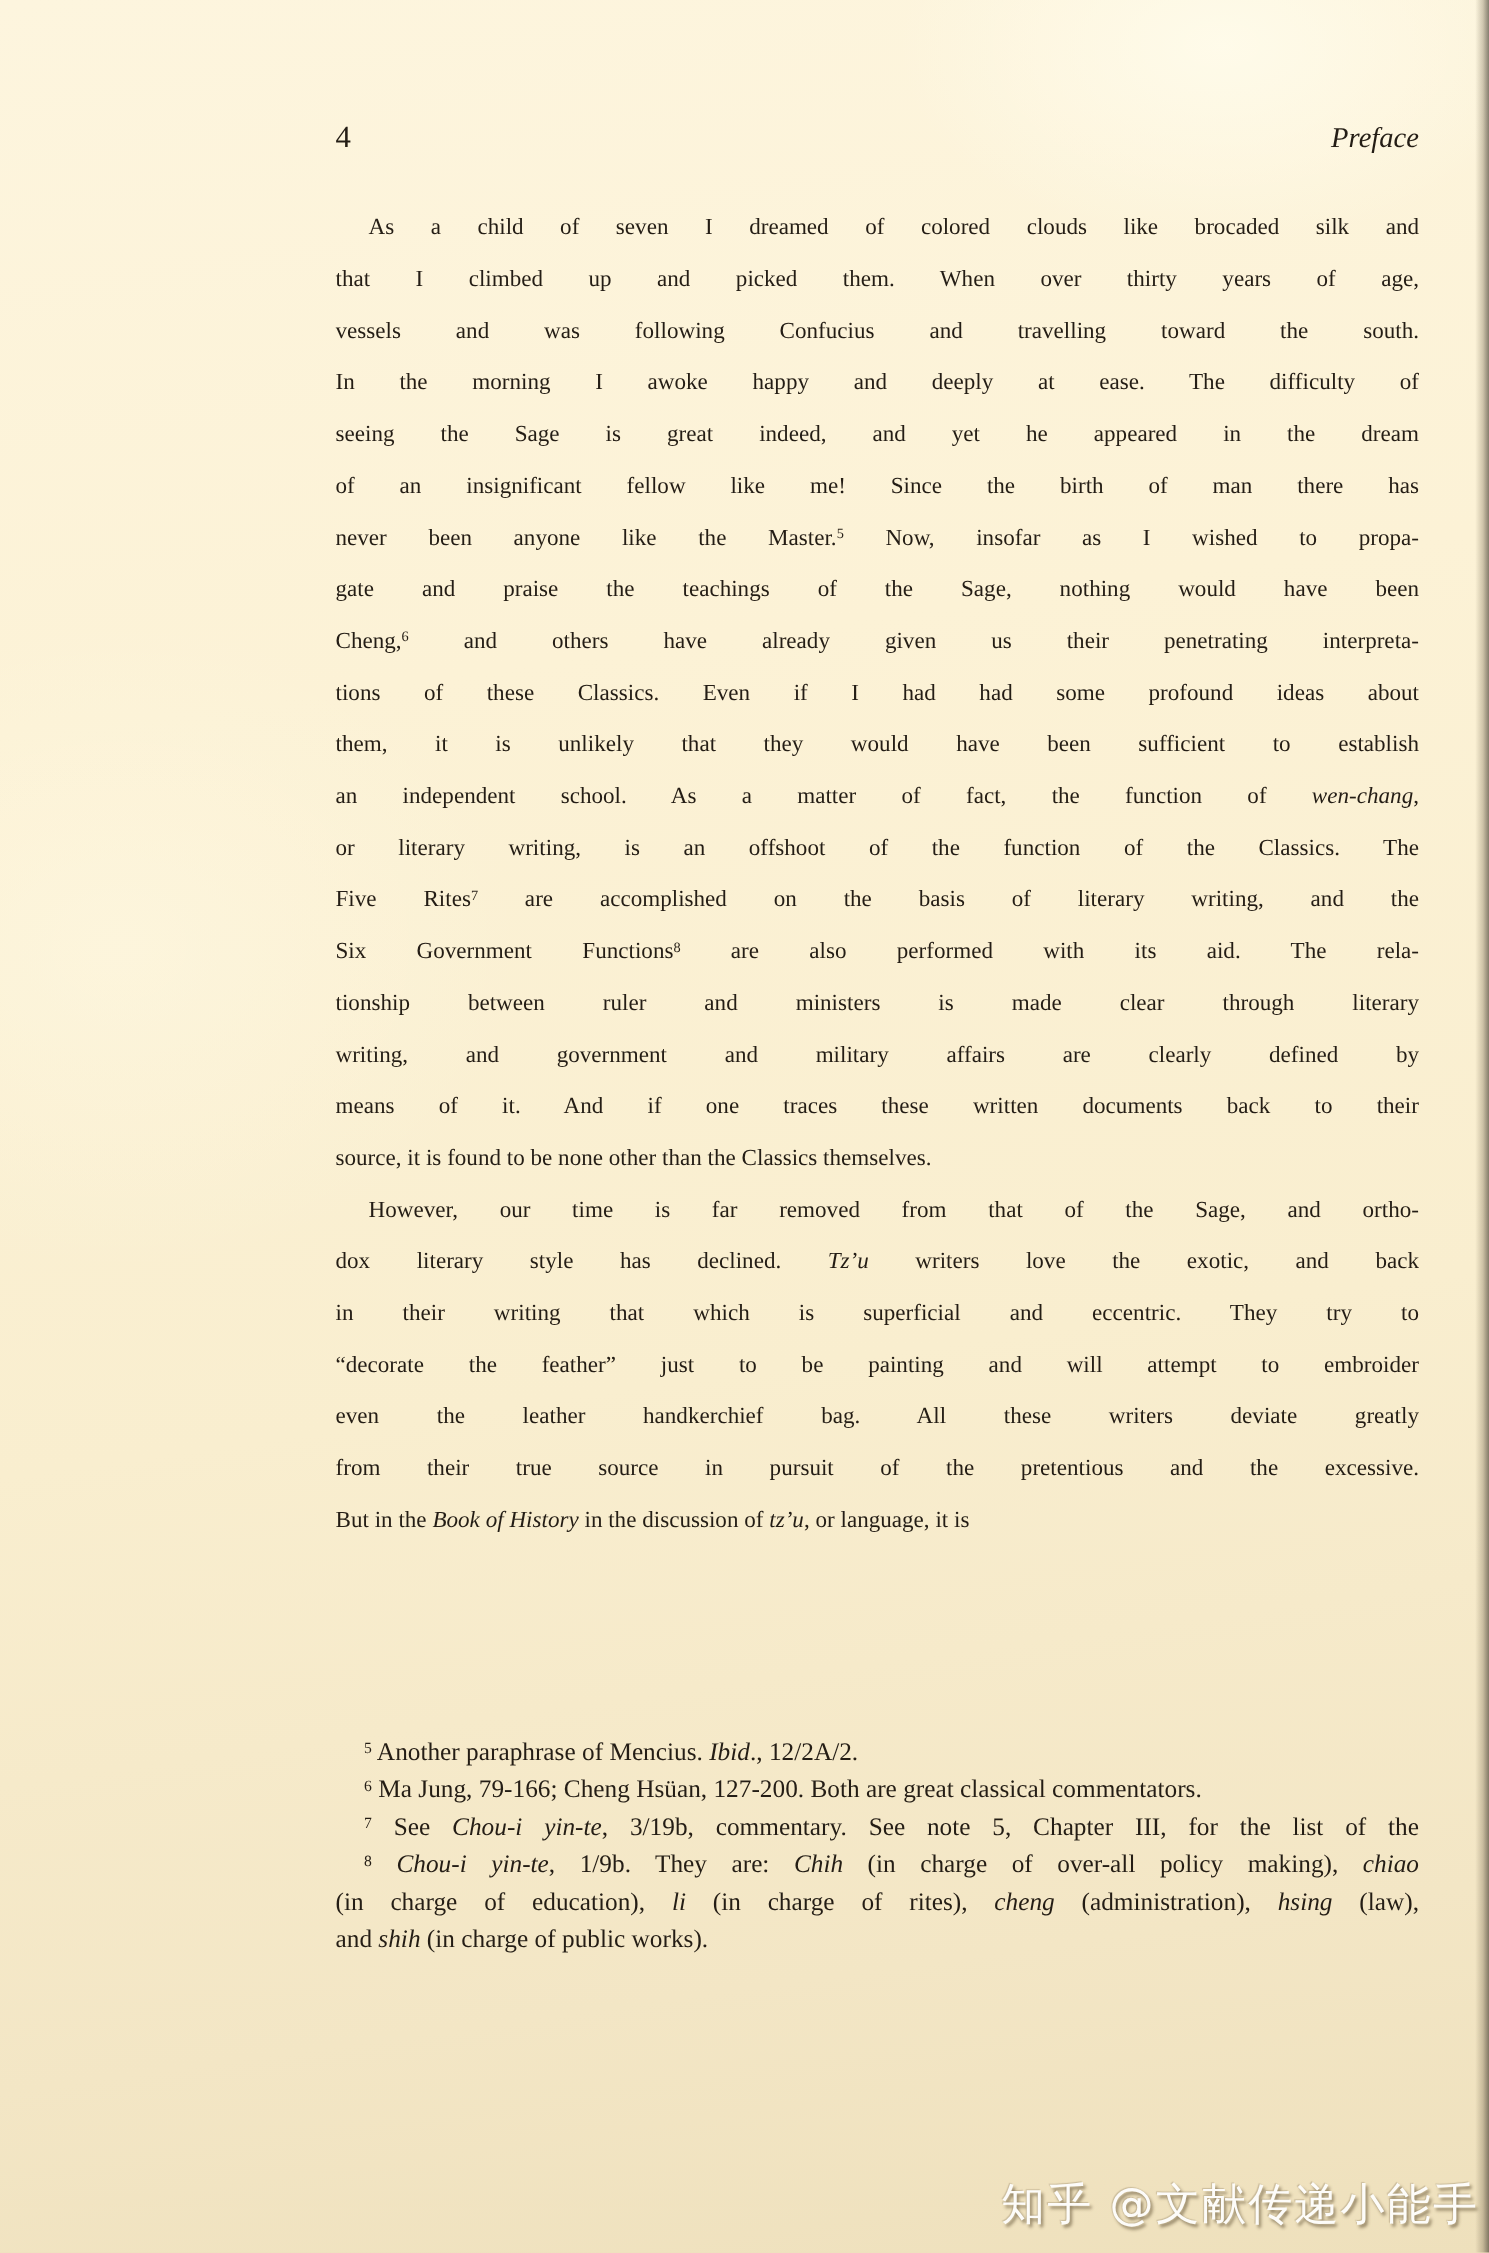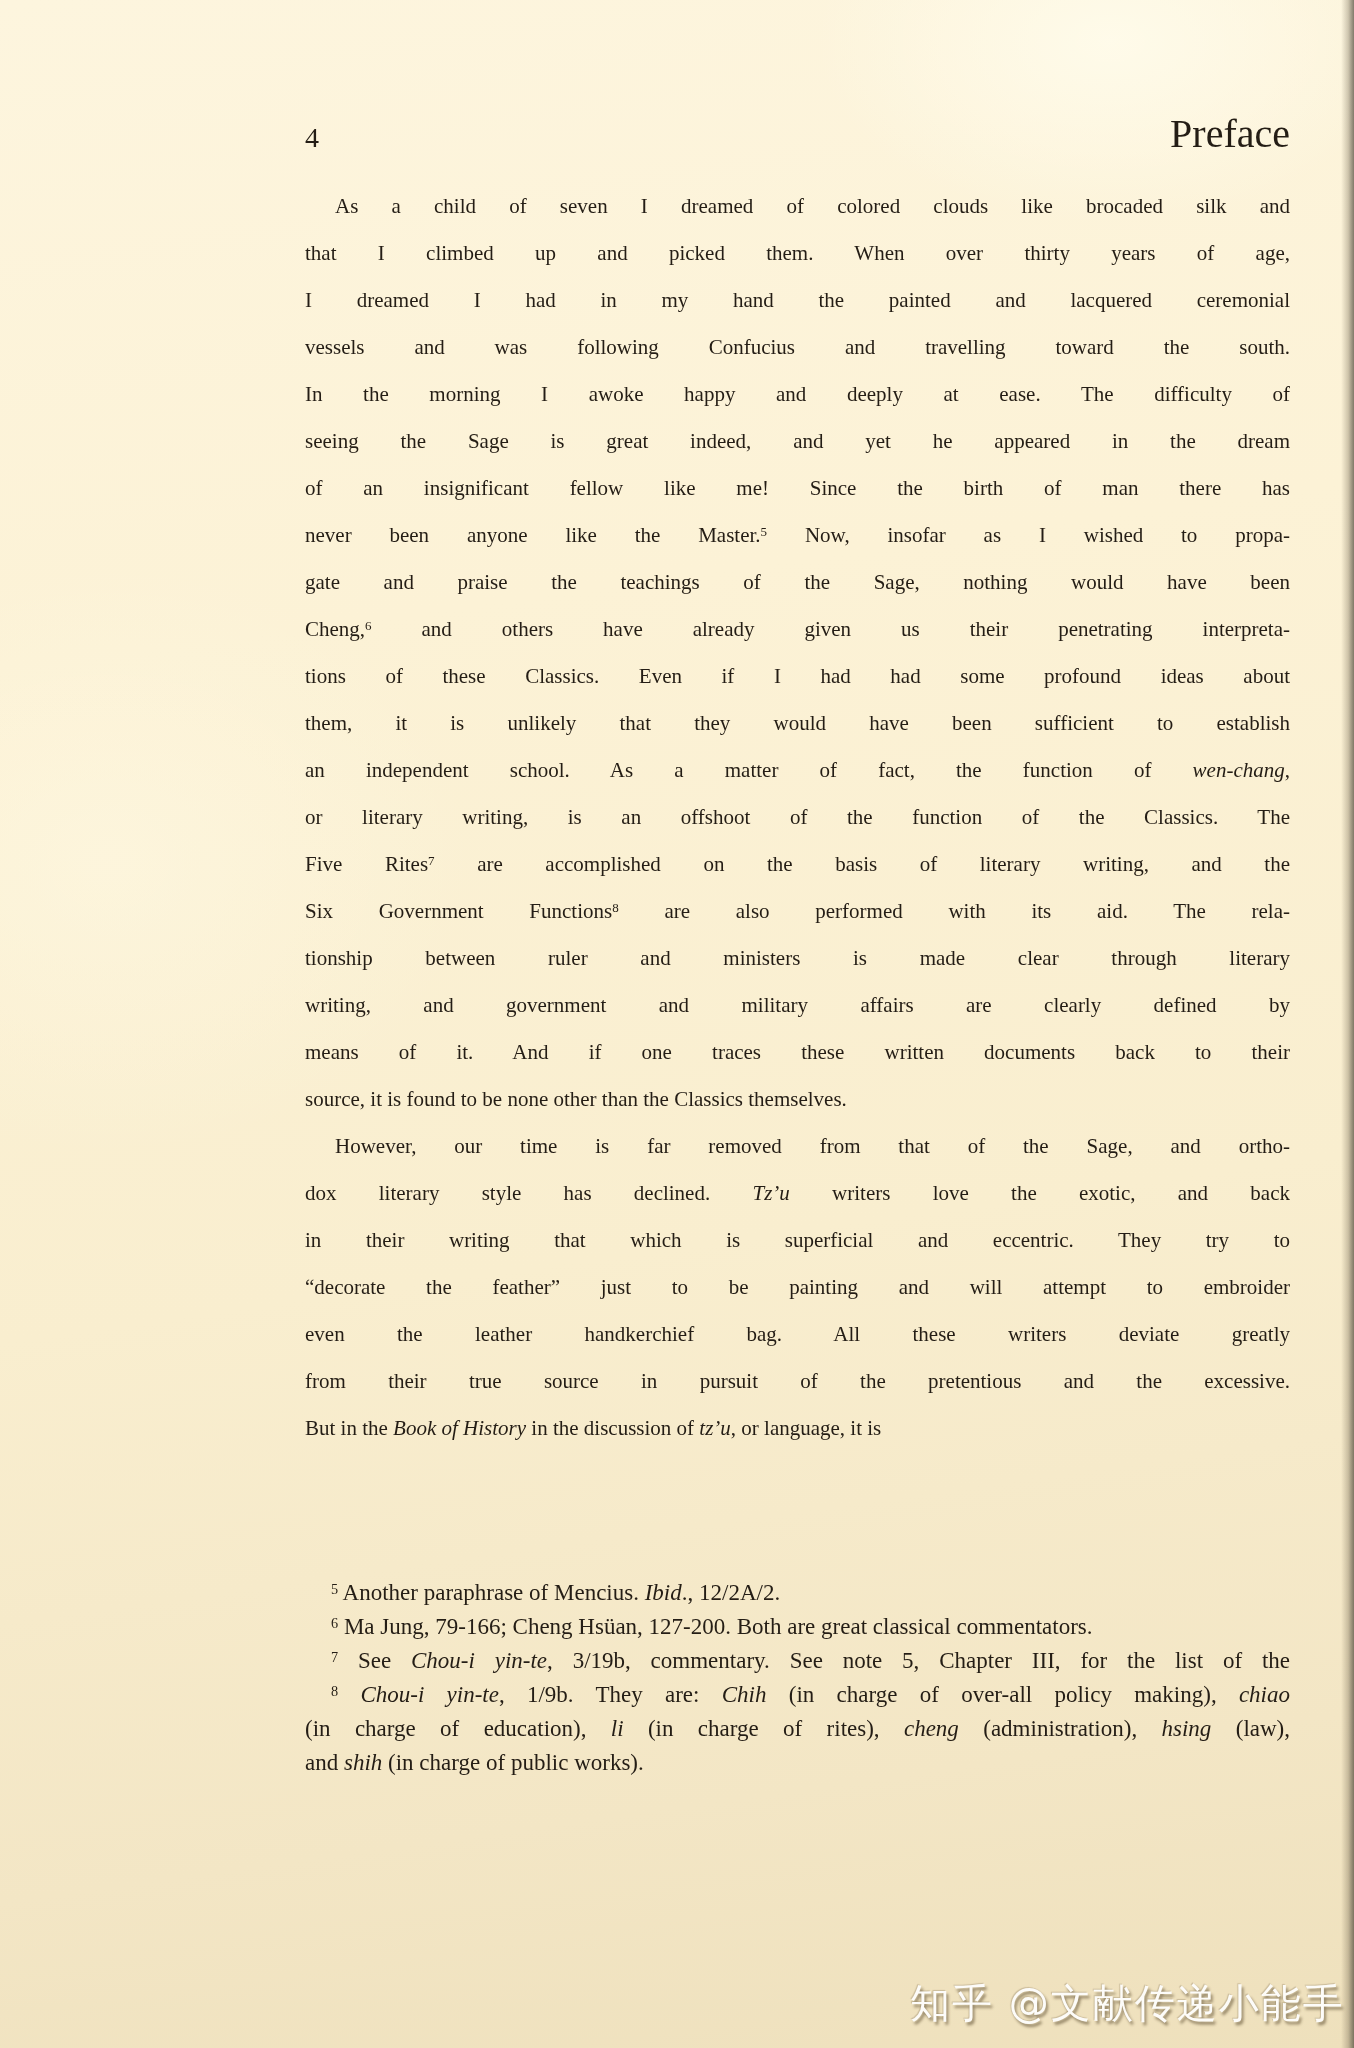--- a/index.html
+++ b/index.html
@@ -21,21 +21,21 @@
   .edge-shadow-right {
     position: absolute; top: 0; right: 0; width: 13px; height: 100%;
     background: linear-gradient(to right, rgba(90,80,60,0) 0%, rgba(100,88,66,0.30) 55%, rgba(52,46,36,0.62) 100%);
   }
   .header {
     position: absolute; top: 110px; left: 305px; width: 985px;
     display: flex; justify-content: space-between; align-items: baseline;
     color: #241d15;
   }
   .page-number { font-size: 28px; }
-  .running-title { font-size: 40px; }
+  .running-title { font-size: 26px; font-style: italic; }
   .bodytext {
     position: absolute; top: 183px; left: 305px; width: 985px;
     font-size: 21px; line-height: 47px; color: #241d15;
   }
   .footnotes {
     position: absolute; top: 1576px; left: 305px; width: 985px;
     font-size: 23px; line-height: 34px; color: #241d15;
   }
   .line {
     text-align: justify; text-align-last: justify; text-justify: inter-word;
@@ -66,21 +66,20 @@
 
   <div class="header">
     <span class="page-number">4</span>
     <span class="running-title">Preface</span>
   </div>
 
   <div class="bodytext" id="body-text">
       <div class="para">
         <div class="line indent"><span>As a child of seven I dreamed of colored clouds like brocaded silk and</span></div>
         <div class="line"><span>that I climbed up and picked them. When over thirty years of age,</span></div>
-        <div class="line"><span>I dreamed I had in my hand the painted and lacquered ceremonial</span></div>
         <div class="line"><span>vessels and was following Confucius and travelling toward the south.</span></div>
         <div class="line"><span>In the morning I awoke happy and deeply at ease. The difficulty of</span></div>
         <div class="line"><span>seeing the Sage is great indeed, and yet he appeared in the dream</span></div>
         <div class="line"><span>of an insignificant fellow like me! Since the birth of man there has</span></div>
         <div class="line"><span>never been anyone like the Master.</span><sup>5</sup><span> Now, insofar as I wished to propa-</span></div>
         <div class="line"><span>gate and praise the teachings of the Sage, nothing would have been</span></div>
         <div class="line"><span>Cheng,</span><sup>6</sup><span> and others have already given us their penetrating interpreta-</span></div>
         <div class="line"><span>tions of these Classics. Even if I had had some profound ideas about</span></div>
         <div class="line"><span>them, it is unlikely that they would have been sufficient to establish</span></div>
         <div class="line"><span>an independent school. As a matter of fact, the function of </span><em>wen-chang</em><span>,</span></div>

